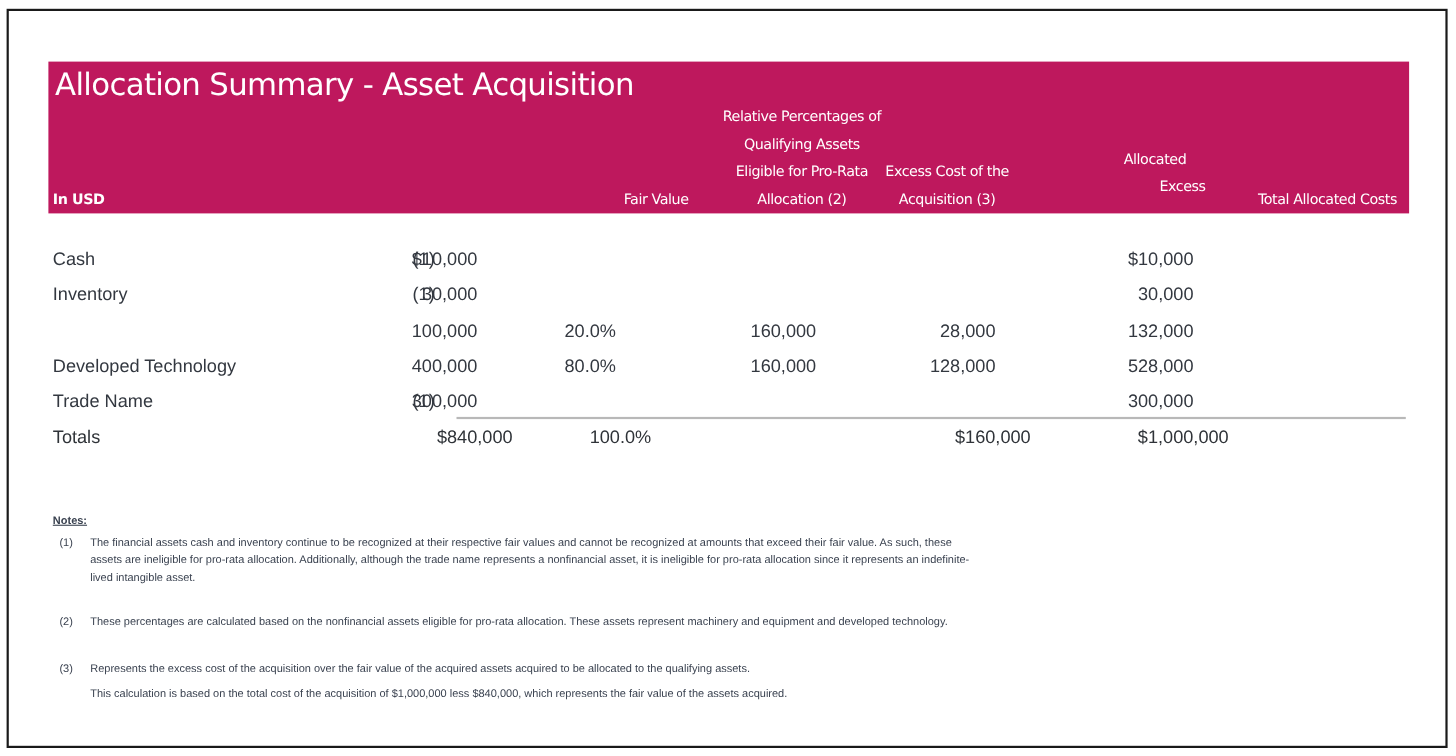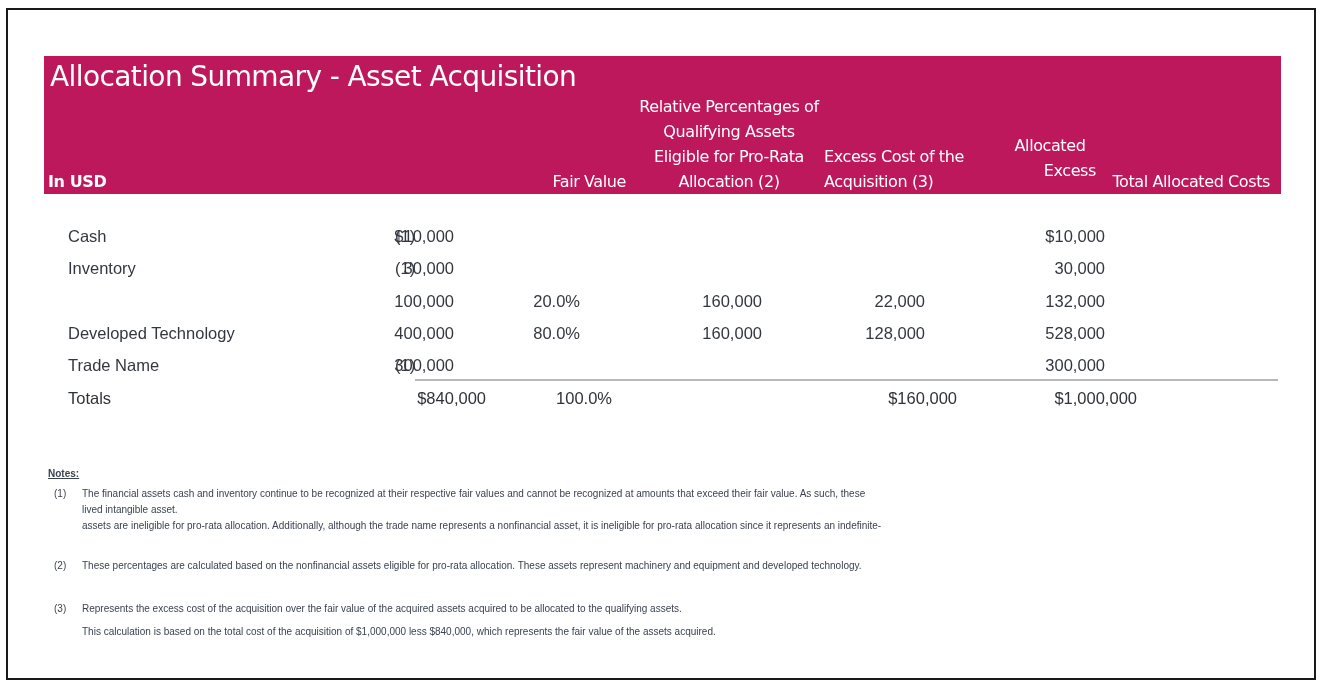--- a/index.html
+++ b/index.html
@@ -1,28 +1,28 @@
 <!DOCTYPE html>
 <html><head>
   <meta charset="utf-8">
   <style>
     html, body { margin: 0; padding: 0; background: #ffffff; }
     body { width: 1324px; height: 687px; position: relative; overflow: hidden; font-family: "Liberation Sans", sans-serif; }
     .frame { position: absolute; left: 6px; top: 8px; width: 1310px; height: 672px; border: 2px solid #1a1a1a; box-sizing: border-box; }
     .header { position: absolute; left: 44px; top: 56px; width: 1237px; height: 138px; background: #be185d; color: #ffffff; font-family: "DejaVu Sans", sans-serif; }
     .header .title { position: absolute; left: 6px; top: 4px; font-size: 28px; line-height: 34px; font-weight: normal; letter-spacing: -0.6px; }
-    .header .hcell { position: absolute; font-size: 16px; line-height: 25px; letter-spacing: -0.4px; }
+    .header .hcell { position: absolute; font-size: 13px; line-height: 25px; letter-spacing: -0.4px; }
     .h-inusd { left: 4px; bottom: 0px; font-weight: bold; }
     .h-fair { right: 655px; bottom: 0px; text-align: right; }
     .h-rel { left: 585px; width: 200px; bottom: 0px; text-align: center; }
-    .h-exc { left: 780px; width: 160px; bottom: 0px; }
+    .h-exc { left: 737px; width: 160px; bottom: 0px; text-align: center; }
     .h-alloc { left: 960px; width: 92px; bottom: 11px; text-align: right; margin-top: 28px; }
     .h-total { right: 11px; bottom: 0px; text-align: right; }
 
-    .row { position: absolute; left: 0; width: 1132px; height: 32px; font-size: 16.5px; color: #333840; margin-left: 20px; }
+    .row { position: absolute; left: 0; width: 1132px; height: 32px; font-size: 16.5px; color: #333840; }
     .row span { position: absolute; top: 0; line-height: 20px; white-space: nowrap; }
     .c-name { left: 48px; }
     .c-note { left: 375px; }
     .c-fv { right: 698px; text-align: right; }
     .c-pct { right: 572px; text-align: right; }
     .c-exc { right: 390px; text-align: right; }
     .c-alloc { right: 227px; text-align: right; }
     .c-total { right: 47px; text-align: right; }
     .row.total { font-weight: normal; color: #2f3338; padding-left: 32px; }
     .rule { position: absolute; left: 415px; top: 379px; width: 863px; height: 2px; background: #b8b8b8; }
@@ -75,21 +75,21 @@
   <span class="c-pct"></span>
   <span class="c-exc"></span>
   <span class="c-alloc"></span>
   <span class="c-total">30,000</span>
 </div>
 <div class="row" style="top:291px;">
   <span class="c-note"></span>
   <span class="c-fv">100,000</span>
   <span class="c-pct">20.0%</span>
   <span class="c-exc">160,000</span>
-  <span class="c-alloc">22,000</span>
+  <span class="c-alloc">28,000</span>
   <span class="c-total">132,000</span>
 </div>
 <div class="row" style="top:323px;">
   <span class="c-name">Developed Technology</span>
   <span class="c-note"></span>
   <span class="c-fv">400,000</span>
   <span class="c-pct">80.0%</span>
   <span class="c-exc">160,000</span>
   <span class="c-alloc">128,000</span>
   <span class="c-total">528,000</span>
@@ -115,22 +115,22 @@
   <span class="c-total">$1,000,000</span>
 </div>
 
 <div class="notes">
   <div class="nh">Notes:</div>
 
   <div class="note" style="top:20px;">
     <span class="num">(1)</span>
     <div class="txt">
       <div>The financial assets cash and inventory continue to be recognized at their respective fair values and cannot be recognized at amounts that exceed their fair value. As such, these</div>
+      <div>assets are ineligible for pro-rata allocation. Additionally, although the trade name represents a nonfinancial asset, it is ineligible for pro-rata allocation since it represents an indefinite-</div>
       <div>lived intangible asset.</div>
-      <div>assets are ineligible for pro-rata allocation. Additionally, although the trade name represents a nonfinancial asset, it is ineligible for pro-rata allocation since it represents an indefinite-</div>
     </div>
   </div>
 
   <div class="note" style="top:92px;">
     <span class="num">(2)</span>
     <div class="txt">
       <div>These percentages are calculated based on the nonfinancial assets eligible for pro-rata allocation. These assets represent machinery and equipment and developed technology.</div>
     </div>
   </div>
 

